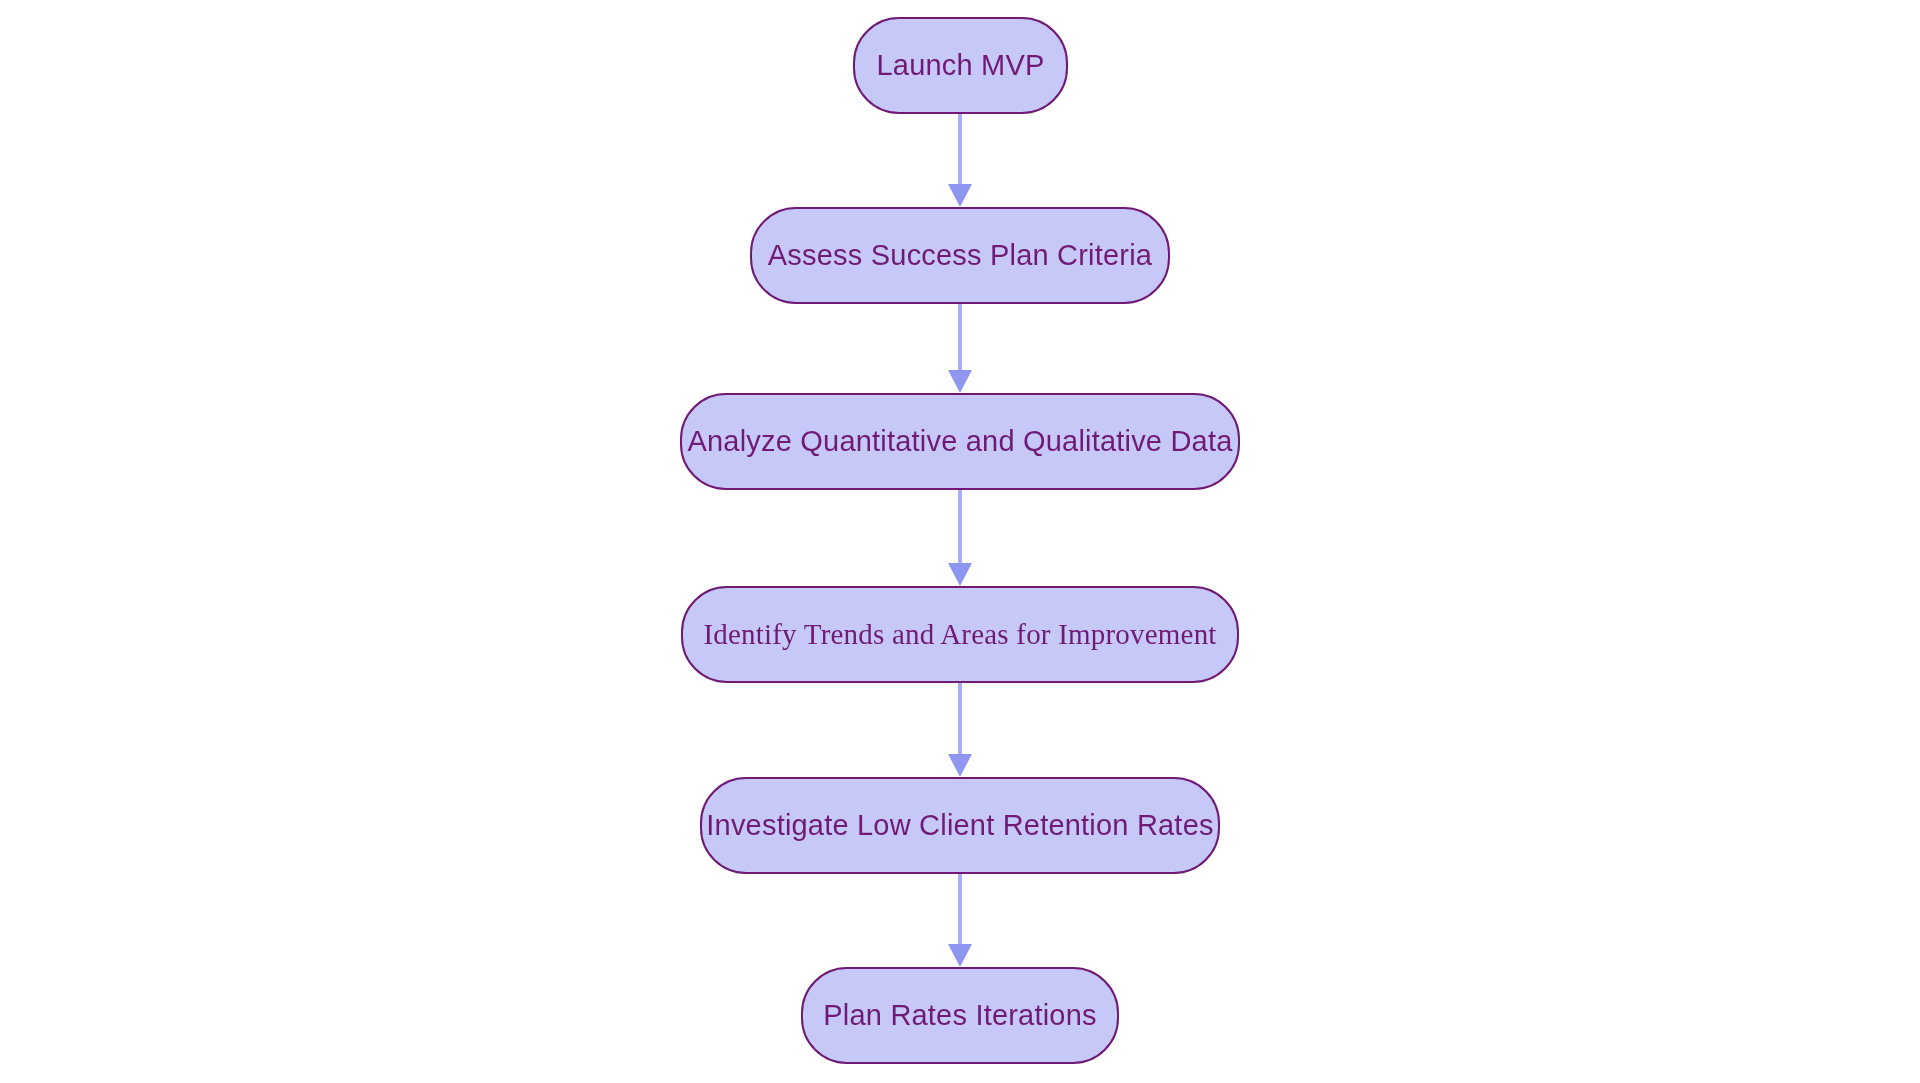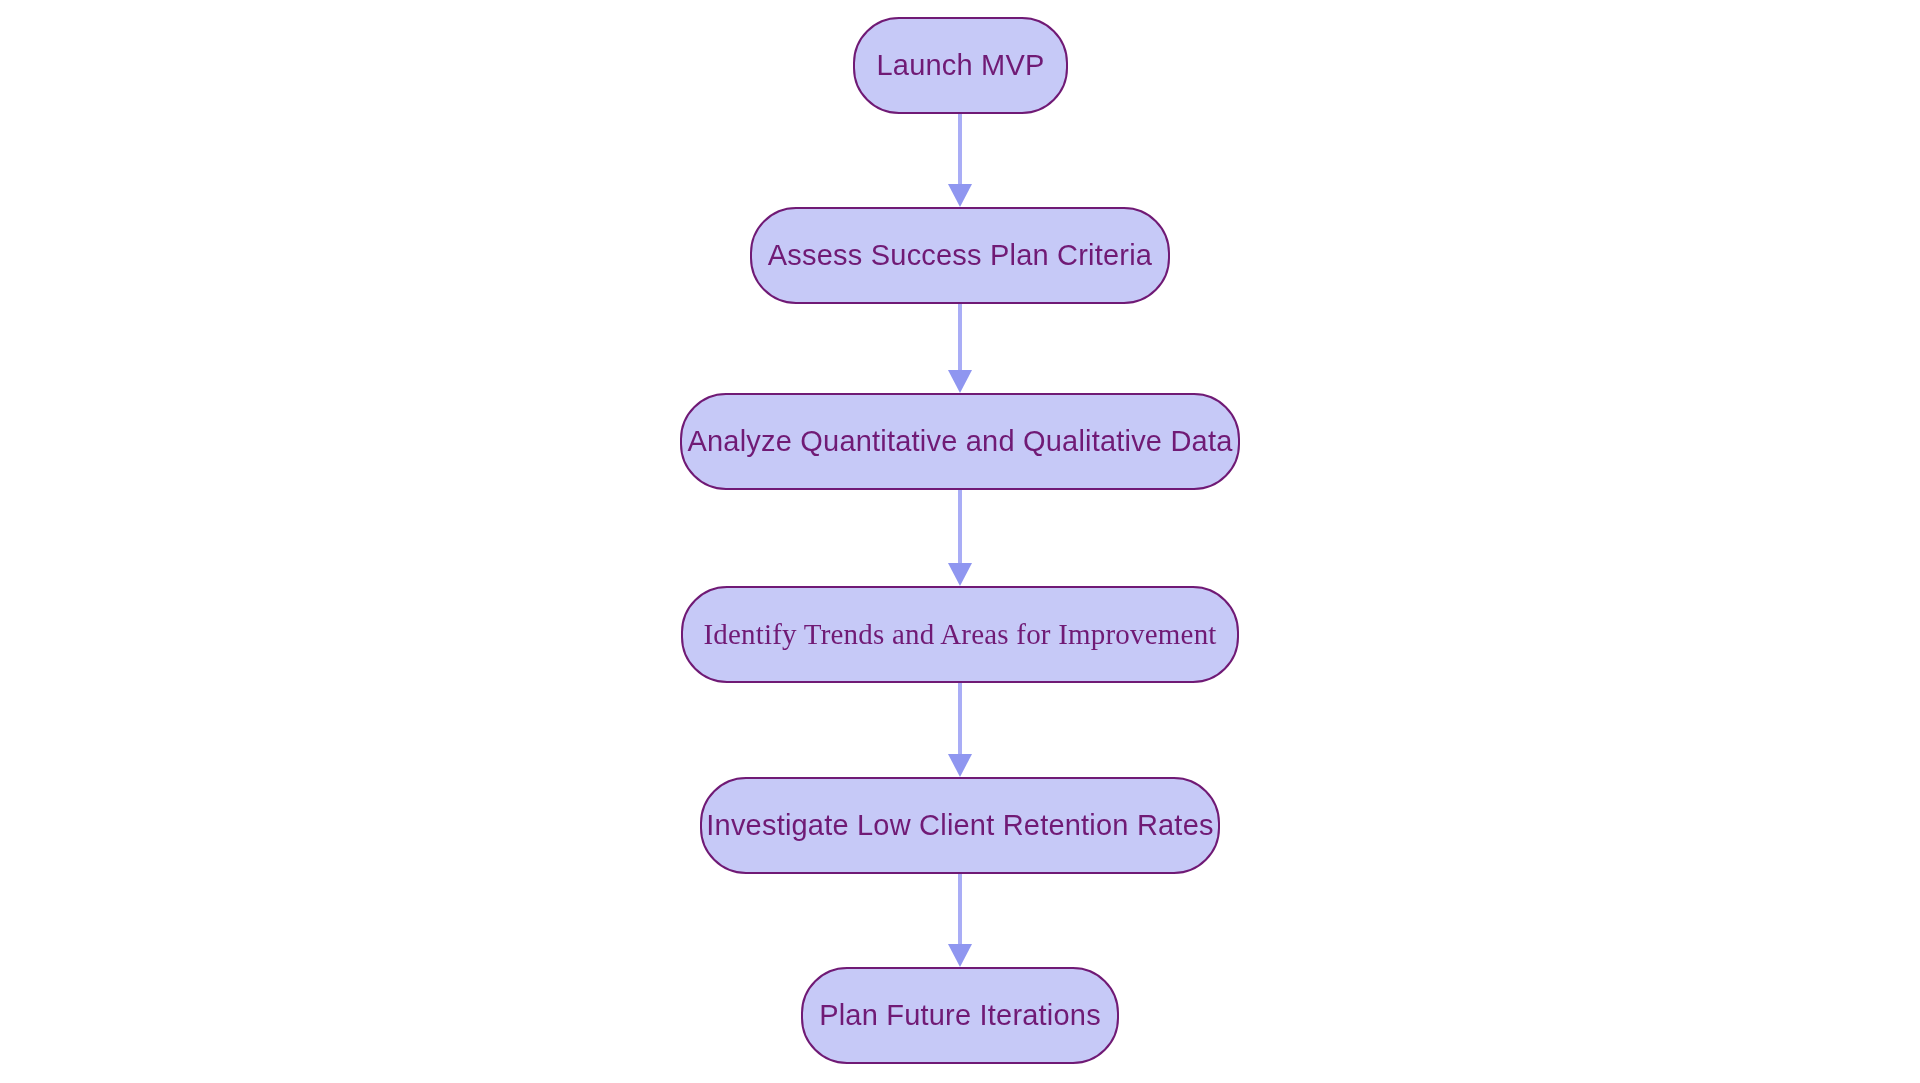--- a/index.html
+++ b/index.html
@@ -96,15 +96,15 @@
     <div class="arrow-head"></div>
   </div>
 
   <div id="n4" class="node">Investigate Low Client Retention Rates</div>
 
   <div id="a4" class="arrow">
     <div class="arrow-line"></div>
     <div class="arrow-head"></div>
   </div>
 
-  <div id="n5" class="node">Plan Future Iterations</div>
+  <div id="n5" class="node">Plan Rates Iterations</div>
 
 </div>
 
 </body></html>

